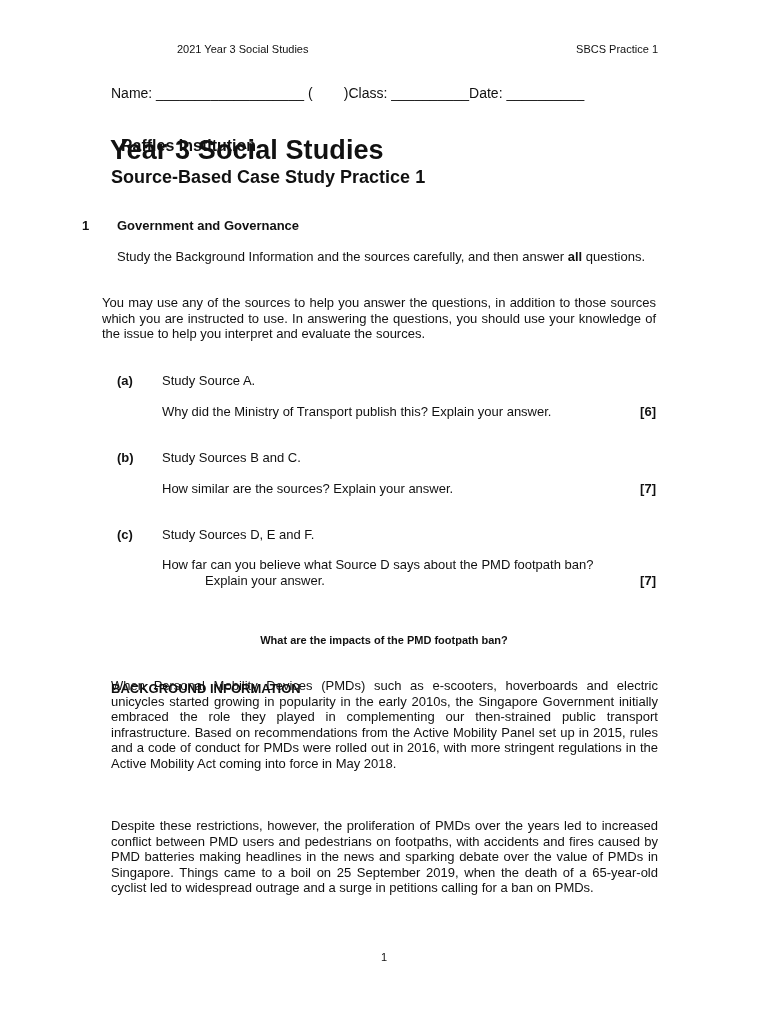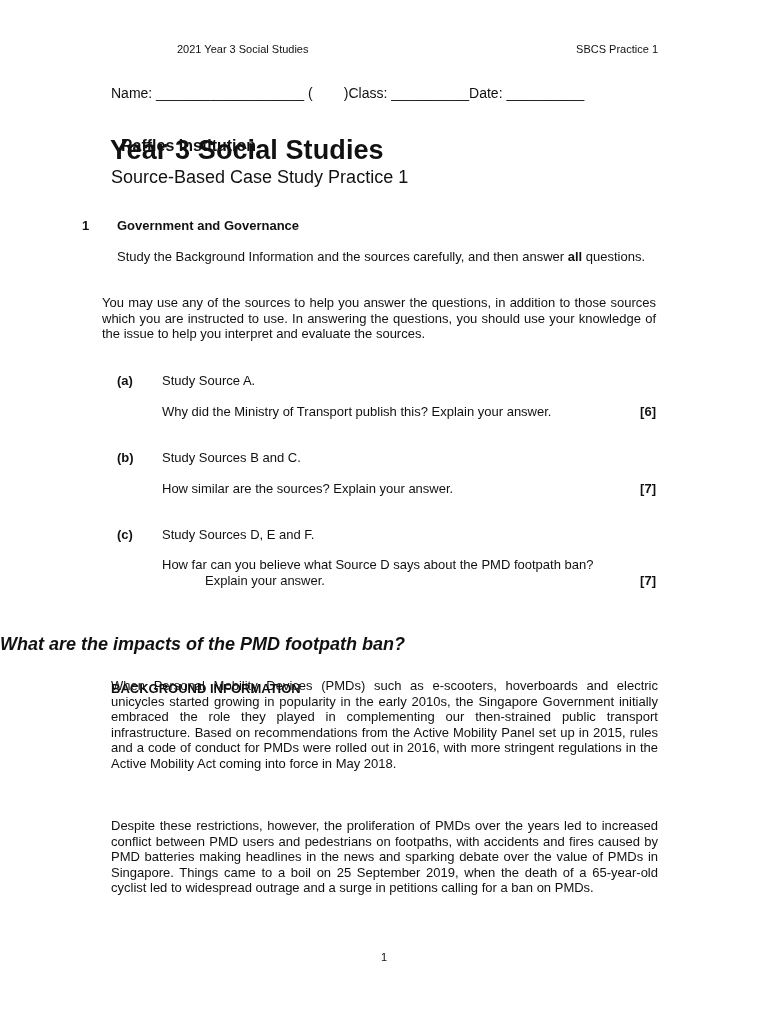--- a/index.html
+++ b/index.html
@@ -20,37 +20,37 @@
     .hdr-left { left: 129px; margin-left: 48px; }
     .hdr-right { right: 110px; }
     .name-row {
       top: 85px; left: 111px; width: 546px;
       font-size: 14px;
       display: flex;
       white-space: pre;
     }
     .inst { left: 121px; top: 117px; font-size: 16px; font-weight: bold; margin-top: 20px; }
     .title { left: 110px; top: 135px; font-size: 27px; font-weight: bold; letter-spacing: 0.1px; }
-    .subtitle { left: 111px; top: 167px; font-size: 18px; font-weight: normal; text-align: center; }
+    .subtitle { left: 111px; top: 167px; font-size: 18px; font-weight: bold; text-align: center; }
     .qnum { left: 82px; top: 218px; font-size: 13px; font-weight: bold; }
     .qtopic { left: 117px; top: 218px; font-size: 13px; font-weight: bold; }
     .para {
       font-size: 13px;
       line-height: 15.5px;
       text-align: justify;
       text-align-last: left;
     }
     .p1 { left: 117px; top: 249px; width: 554px; }
     .p2 { left: 102px; top: 295px; width: 554px; }
     .sub-label { font-size: 13px; font-weight: bold; left: 117px; }
     .sub-text { font-size: 13px; left: 162px; }
     .marks { font-size: 13px; font-weight: bold; right: 112px; }
     .center-q {
-      top: 634px; left: 0; width: 768px; text-align: left;
-      font-size: 18px; font-weight: bold; font-style: italic;
+      top: 634px; left: 0; width: 768px; text-align: center;
+      font-size: 11px; font-weight: bold;
     }
     .bg-head { left: 111px; top: 681px; font-size: 13px; font-weight: bold; }
     .bg1 { left: 111px; top: 678px; width: 547px; }
     .bg2 { left: 111px; top: 818px; width: 547px; }
     .pagenum { top: 951px; left: 0; width: 768px; text-align: center; font-size: 11px; }
   </style>
 </head>
 <body>
 
 <div class="abs hdr hdr-left">2021 Year 3 Social Studies</div>

